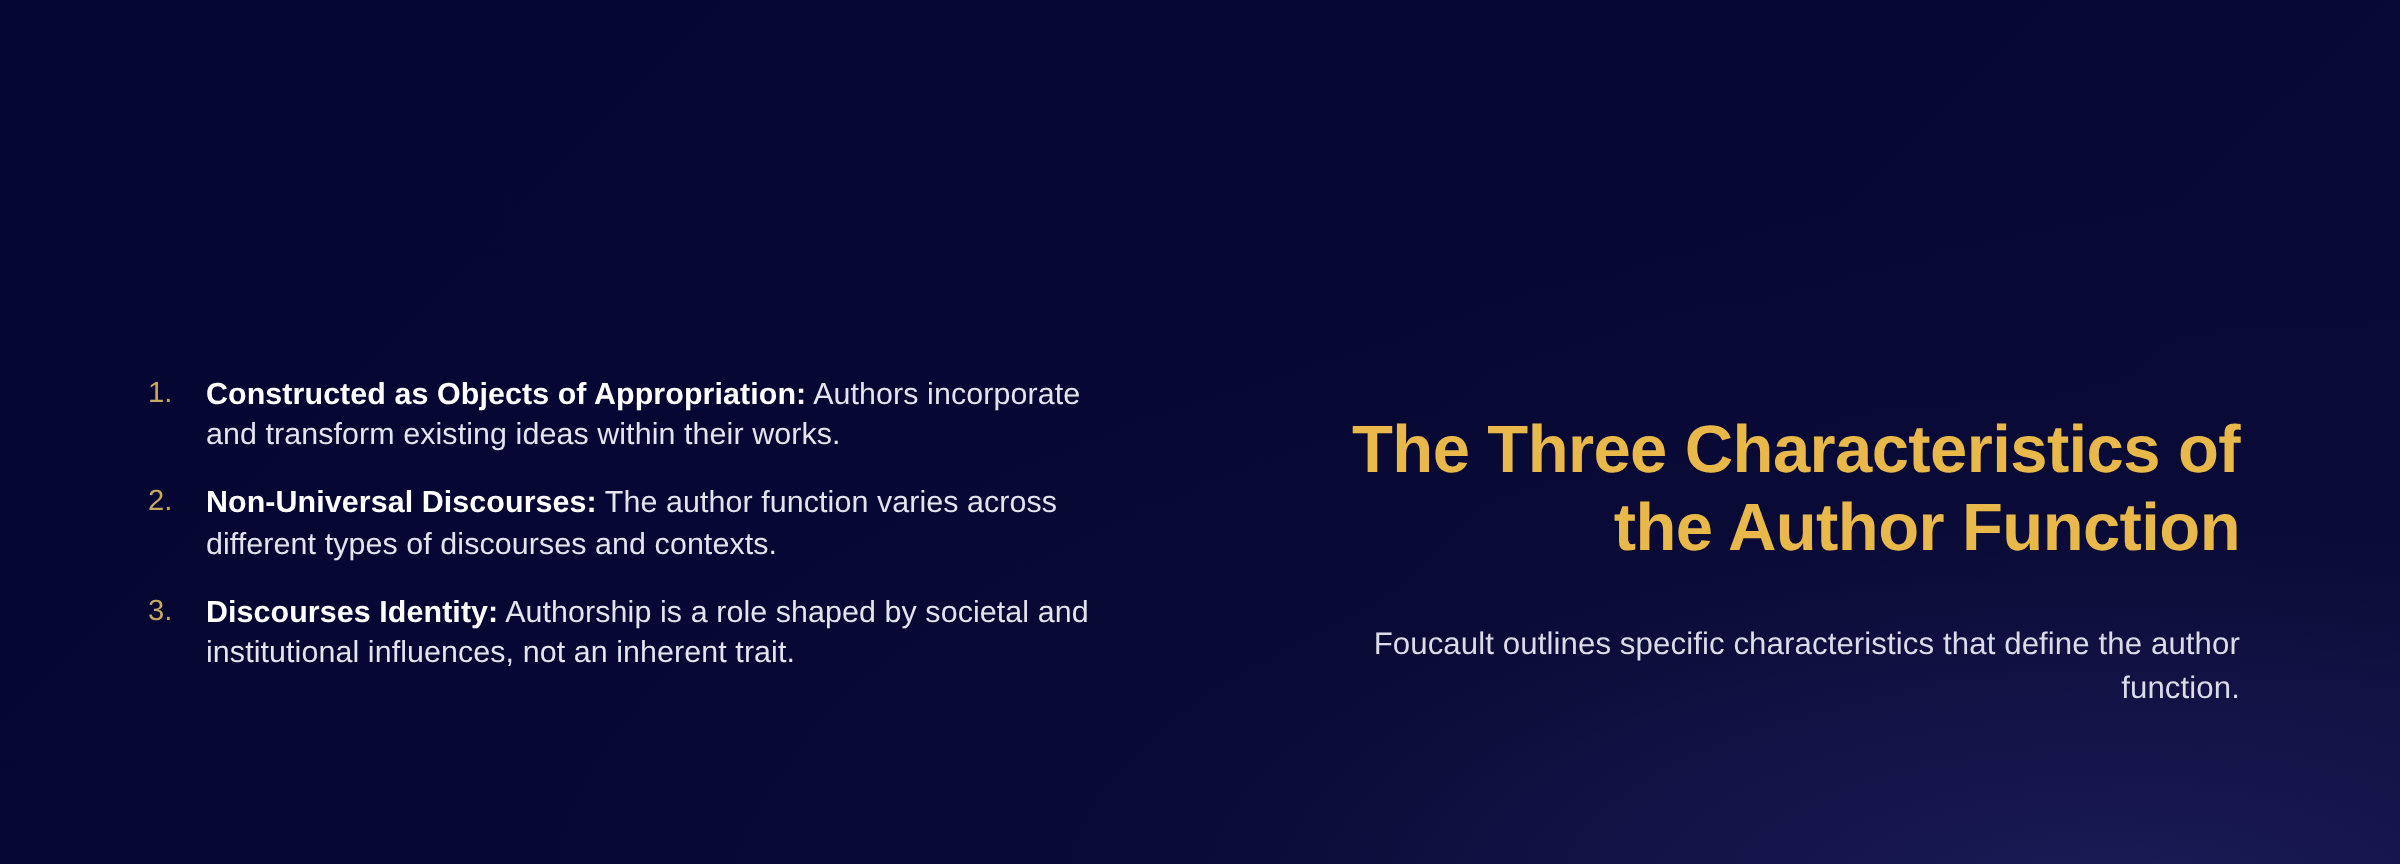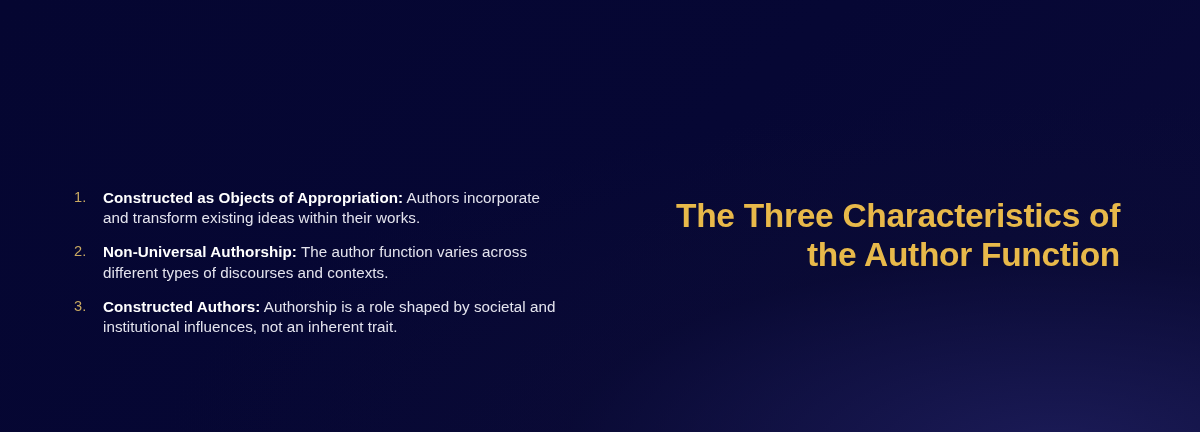--- a/index.html
+++ b/index.html
@@ -73,21 +73,21 @@
 
   .li-text {
     font-weight: 400;
     color: #e4e4ee;
   }
 
   
   .right-col {
     position: absolute;
     right: 80px;
-    top: 196px;
+    top: 206px;
     width: 470px;
     text-align: right;
   }
 
   .deck-title {
     margin: 0;
     font-size: 33.5px;
     line-height: 1.17;
     font-weight: 700;
     color: #e8b94a;
@@ -110,27 +110,28 @@
 <div class="slide">
 
   <div class="left-col">
     <ol class="char-list">
 
       <li>
         <span class="li-marker">1.</span><span class="li-label">Constructed as Objects of Appropriation:</span><span class="li-text"> Authors incorporate and transform existing ideas within their works.</span>
       </li>
 
       <li>
-        <span class="li-marker">2.</span><span class="li-label">Non-Universal Authorship:</span><span class="li-text"> The author function varies across different types of discourses and contexts.</span>
+        <span class="li-marker">2.</span><span class="li-label">Non-Universal Discourses:</span><span class="li-text"> The author function varies across different types of discourses and contexts.</span>
       </li>
 
       <li>
-        <span class="li-marker">3.</span><span class="li-label">Constructed Authors:</span><span class="li-text"> Authorship is a role shaped by societal and institutional influences, not an inherent trait.</span>
+        <span class="li-marker">3.</span><span class="li-label">Discourses Identity:</span><span class="li-text"> Authorship is a role shaped by societal and institutional influences, not an inherent trait.</span>
       </li>
 
     </ol>
   </div>
 
   <div class="right-col">
     <h1 class="deck-title">The Three Characteristics of the Author Function</h1>
+    <p class="deck-subtitle">Foucault outlines specific characteristics that define the author function.</p>
   </div>
 
 </div>
 
 </body></html>

